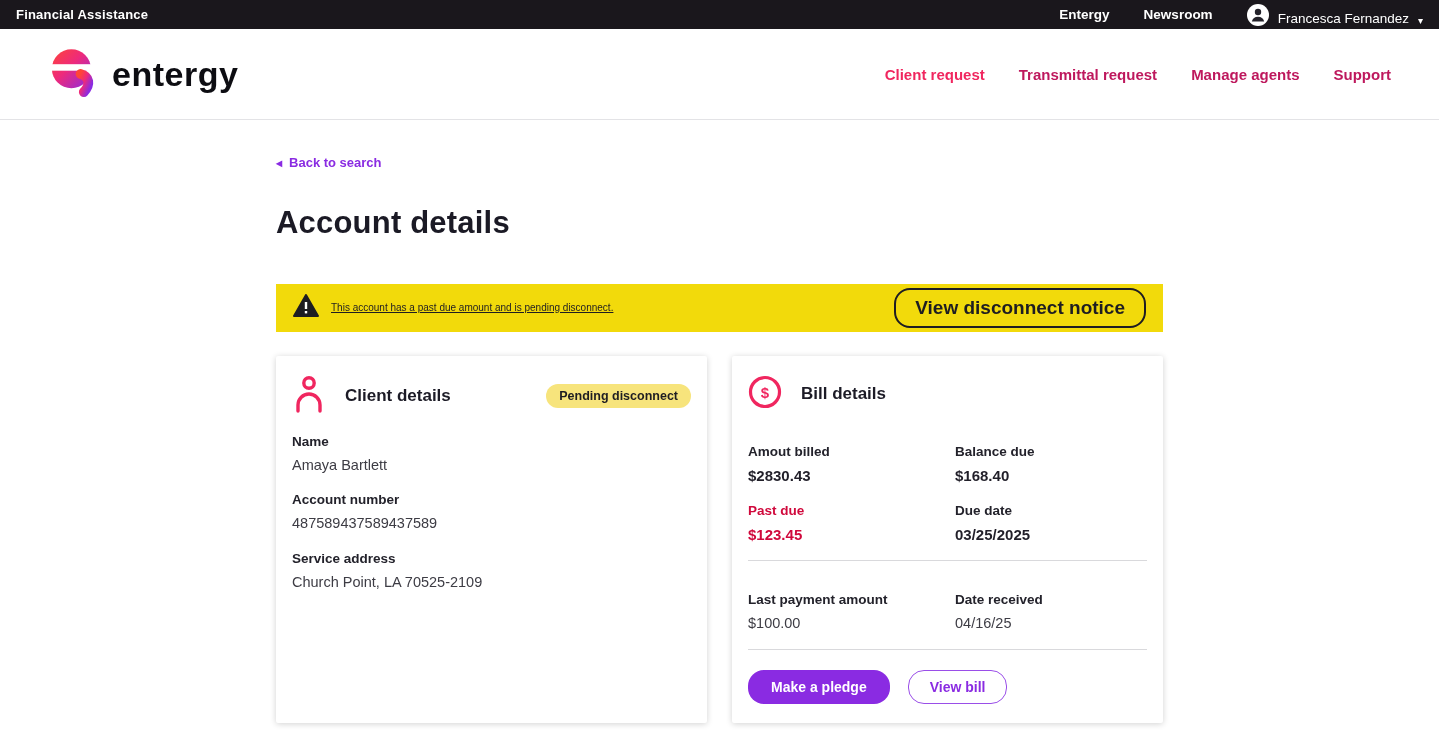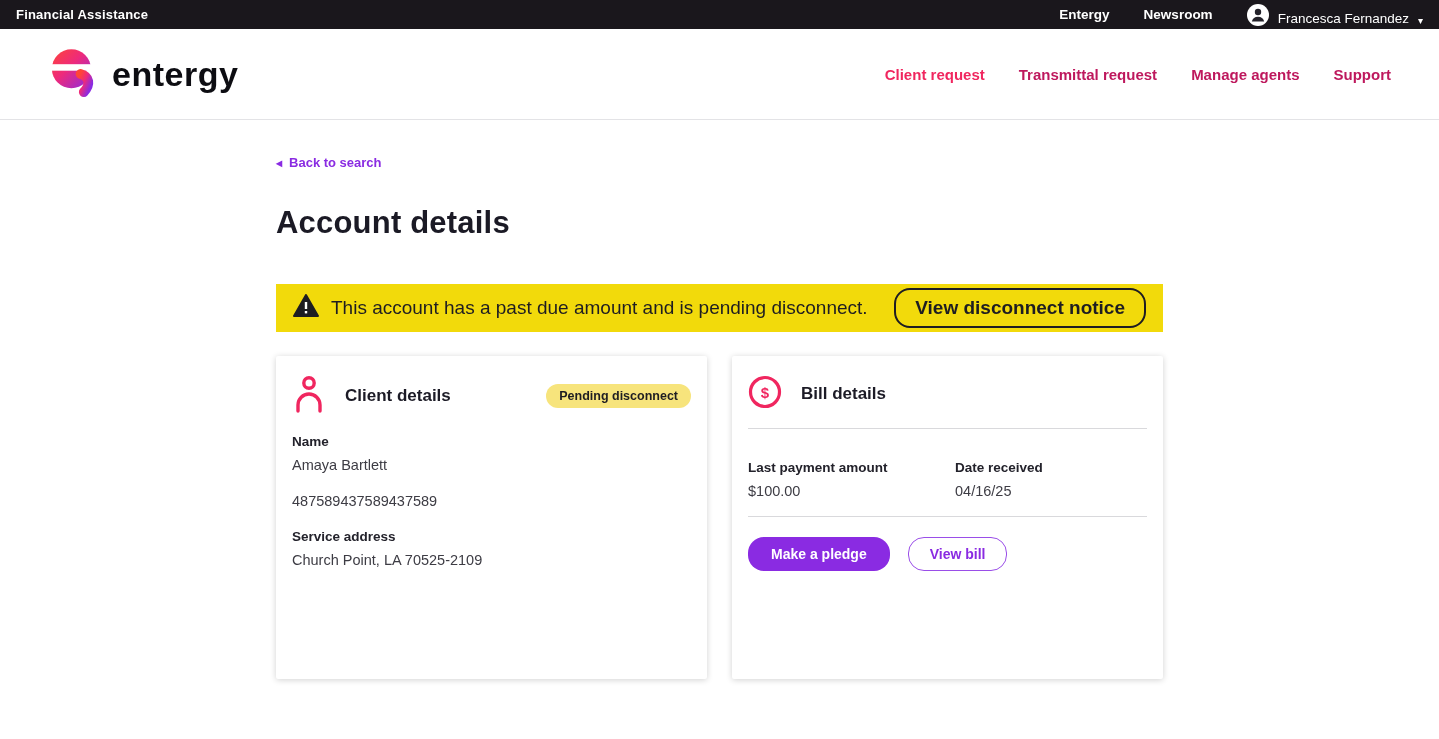--- a/index.html
+++ b/index.html
@@ -45,21 +45,21 @@
   .page-title {
     margin-top: 34px; font-size: 31px; font-weight: bold; color: #1b1a25;
     letter-spacing: 0.2px;
   }
 
   
   .banner {
     margin-top: 43px; height: 48px; background: #f2da0b;
     display: flex; align-items: center; padding: 0 17px;
   }
-  .banner-msg { margin-left: 12px; font-size: 19px; color: #1e1d22; }
+  .banner-msg { margin-left: 12px; font-size: 10px; color: #1e1d22; text-decoration: underline; }
   .banner-btn {
     margin-left: auto; background: transparent; border: 2px solid #1e1d22;
     border-radius: 16px; padding: 7px 19px; font-family: inherit;
     font-size: 19px; font-weight: bold; color: #1e1d22; cursor: pointer;
   }
 
   
   .cards { display: flex; gap: 25px; margin-top: 24px; }
   .card {
     width: 483px; min-height: 323px; background: #ffffff; border-radius: 2px;
@@ -180,20 +180,21 @@
         </span>
         <span class="card-title">Client details</span>
         <span class="badge">Pending disconnect</span>
       </div>
       <div class="client-fields">
         <div class="field">
           <div class="field-label">Name</div>
           <div class="field-value">Amaya Bartlett</div>
         </div>
         <div class="field">
+          <div class="field-label">Account number</div>
           <div class="field-value">487589437589437589</div>
         </div>
         <div class="field">
           <div class="field-label">Service address</div>
           <div class="field-value">
             <div>Church Point, LA 70525-2109</div>
           </div>
         </div>
       </div>
     </div>
@@ -202,20 +203,38 @@
       <div class="card-header">
         <span>
           <svg width="34" height="34" viewBox="0 0 34 34">
             <circle cx="17" cy="17" r="14.5" fill="none" stroke="#f0265f" stroke-width="3.2"></circle>
             <text x="17" y="23" text-anchor="middle" font-family="Liberation Sans, sans-serif" font-size="15" font-weight="bold" fill="#f0265f">$</text>
           </svg>
         </span>
         <span class="card-title">Bill details</span>
       </div>
 
+      <div class="bill-grid">
+        <div class="bill-cell">
+          <div class="field-label">Amout billed</div>
+          <div class="field-value money">$2830.43</div>
+        </div>
+        <div class="bill-cell">
+          <div class="field-label">Balance due</div>
+          <div class="field-value money">$168.40</div>
+        </div>
+        <div class="bill-cell past-due">
+          <div class="field-label">Past due</div>
+          <div class="field-value money">$123.45</div>
+        </div>
+        <div class="bill-cell">
+          <div class="field-label">Due date</div>
+          <div class="field-value money">03/25/2025</div>
+        </div>
+      </div>
 
       <hr class="divider">
 
       <div class="bill-grid">
         <div class="bill-cell">
           <div class="field-label">Last payment amount</div>
           <div class="field-value">$100.00</div>
         </div>
         <div class="bill-cell">
           <div class="field-label">Date received</div>

